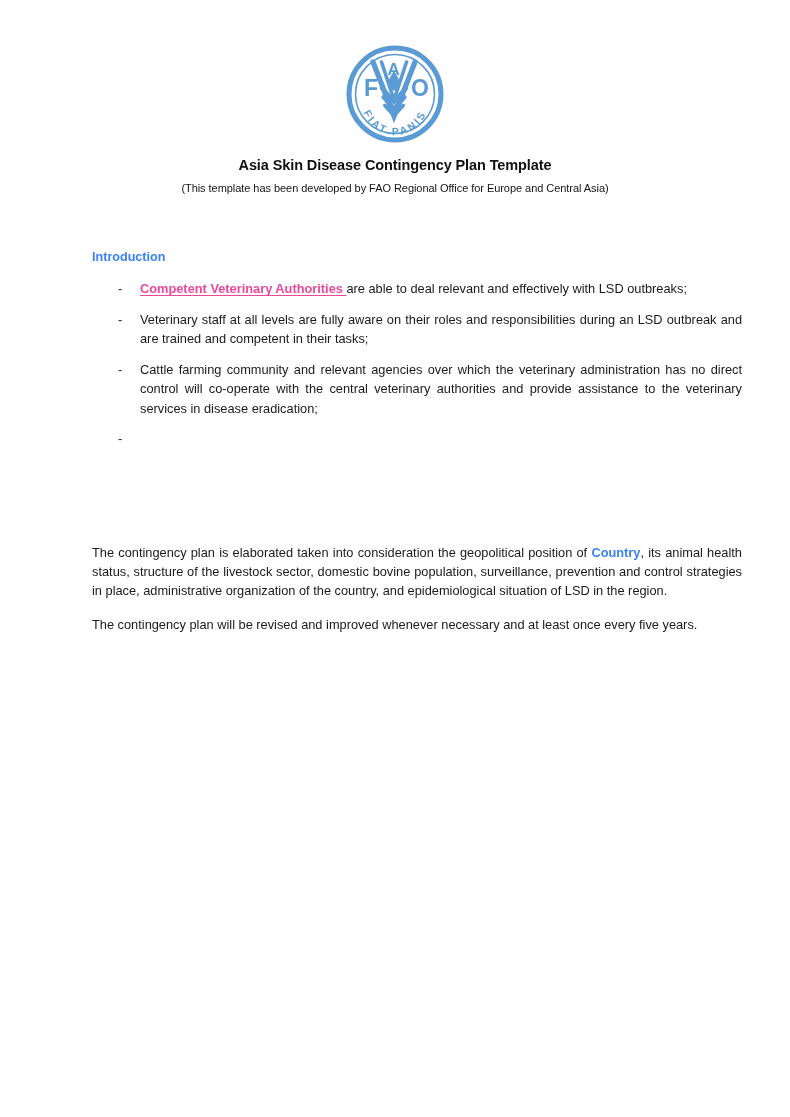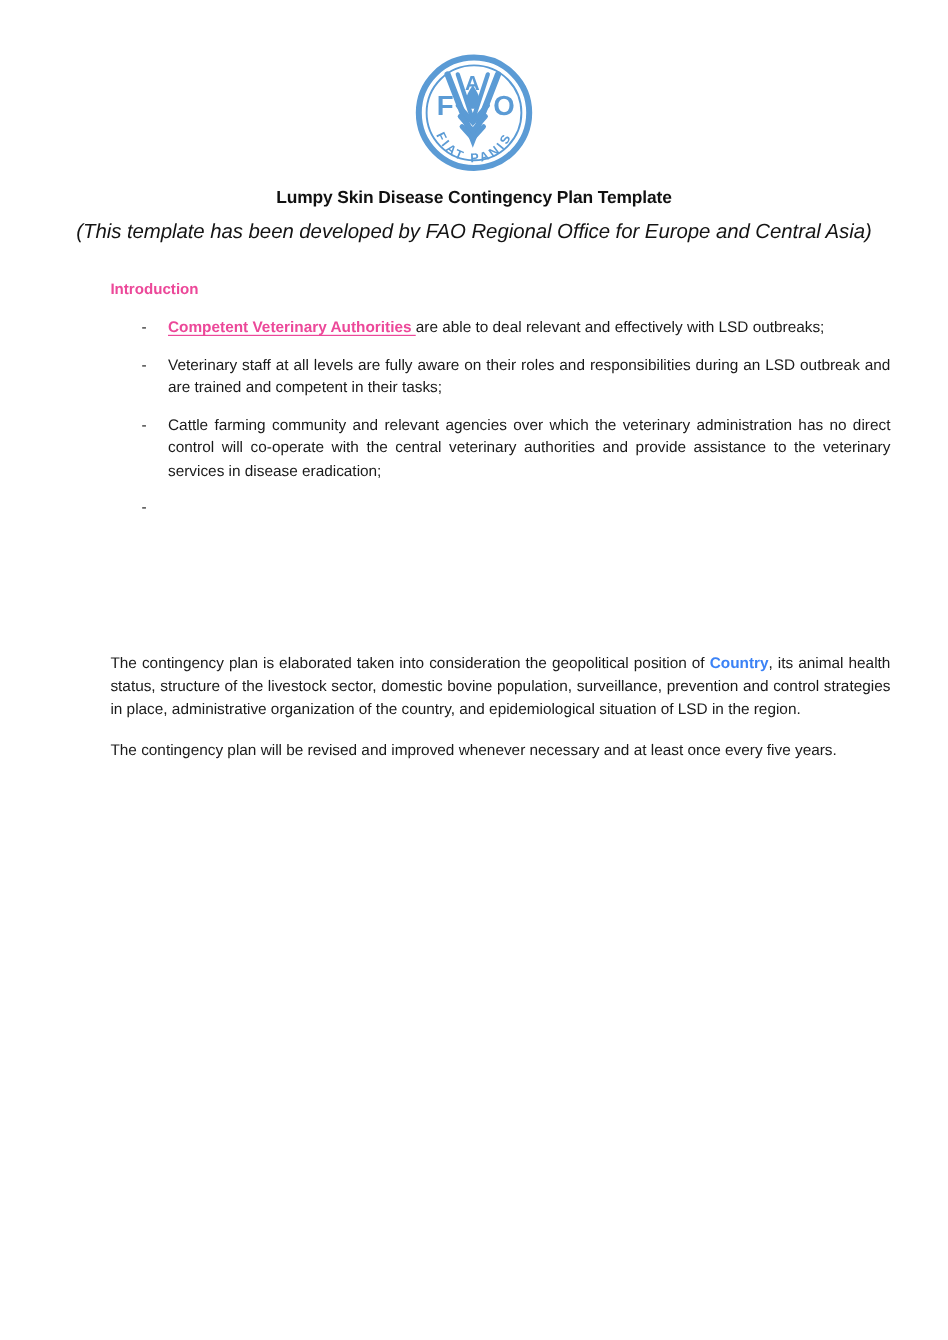--- a/index.html
+++ b/index.html
@@ -45,40 +45,39 @@
   }
   .doc-title {
     font-size: 14.5px;
     font-weight: bold;
     letter-spacing: -0.1px;
     color: #111111;
     margin: 0;
     line-height: 1.25;
   }
   .doc-subtitle {
-    font-size: 17px;
-    font-style: italic;
+    font-size: 11px;
     color: #141414;
     margin: 8px 0 0 0;
     line-height: 1.25;
     letter-spacing: -0.05px;
   }
 
   
   .body-area {
     position: absolute;
     left: 92px;
     top: 233px;
     width: 650px;
   }
   .section-heading {
     font-size: 12.6px;
     font-weight: bold;
-    color: #ec4899;
-    margin: 0 0 12px 0;
+    color: #3b82f6;
+    margin: 16px 0 12px 0;
     line-height: 1.3;
   }
   p.para {
     font-size: 12.8px;
     line-height: 1.5;
     margin: 0 0 6px 0;
     text-align: justify;
     color: #1a1a1a;
   }
 
@@ -160,21 +159,21 @@
       <text x="45.5" y="31" font-family="'Liberation Sans', sans-serif" font-size="17" font-weight="bold" fill="#5B9BD5">A</text>
       <text x="69" y="52" font-family="'Liberation Sans', sans-serif" font-size="23" font-weight="bold" fill="#5B9BD5">O</text>
 
       <text font-family="'Liberation Sans', sans-serif" font-size="10.5" font-weight="bold" fill="#5B9BD5" letter-spacing="2.6">
         <textPath href="#mottoArc" startOffset="50%" text-anchor="middle">FIAT PANIS</textPath>
       </text>
     </svg>
   </div>
 
   <div class="title-block">
-    <div class="doc-title">Lumpy Skin Disease Contingency Plan Template</div>
+    <div class="doc-title">Asia Skin Disease Contingency Plan Template</div>
     <div class="doc-subtitle">(This template has been developed by FAO Regional Office for Europe and Central Asia)</div>
   </div>
 
   <div class="body-area">
     <div class="section-heading">Introduction</div>
 
 
     <ul class="dash-list">
       <li>
         <span class="dash">-</span><span class="red-strong">Competent Veterinary Authorities </span><span>are able to deal relevant and effectively with LSD outbreaks;</span>

